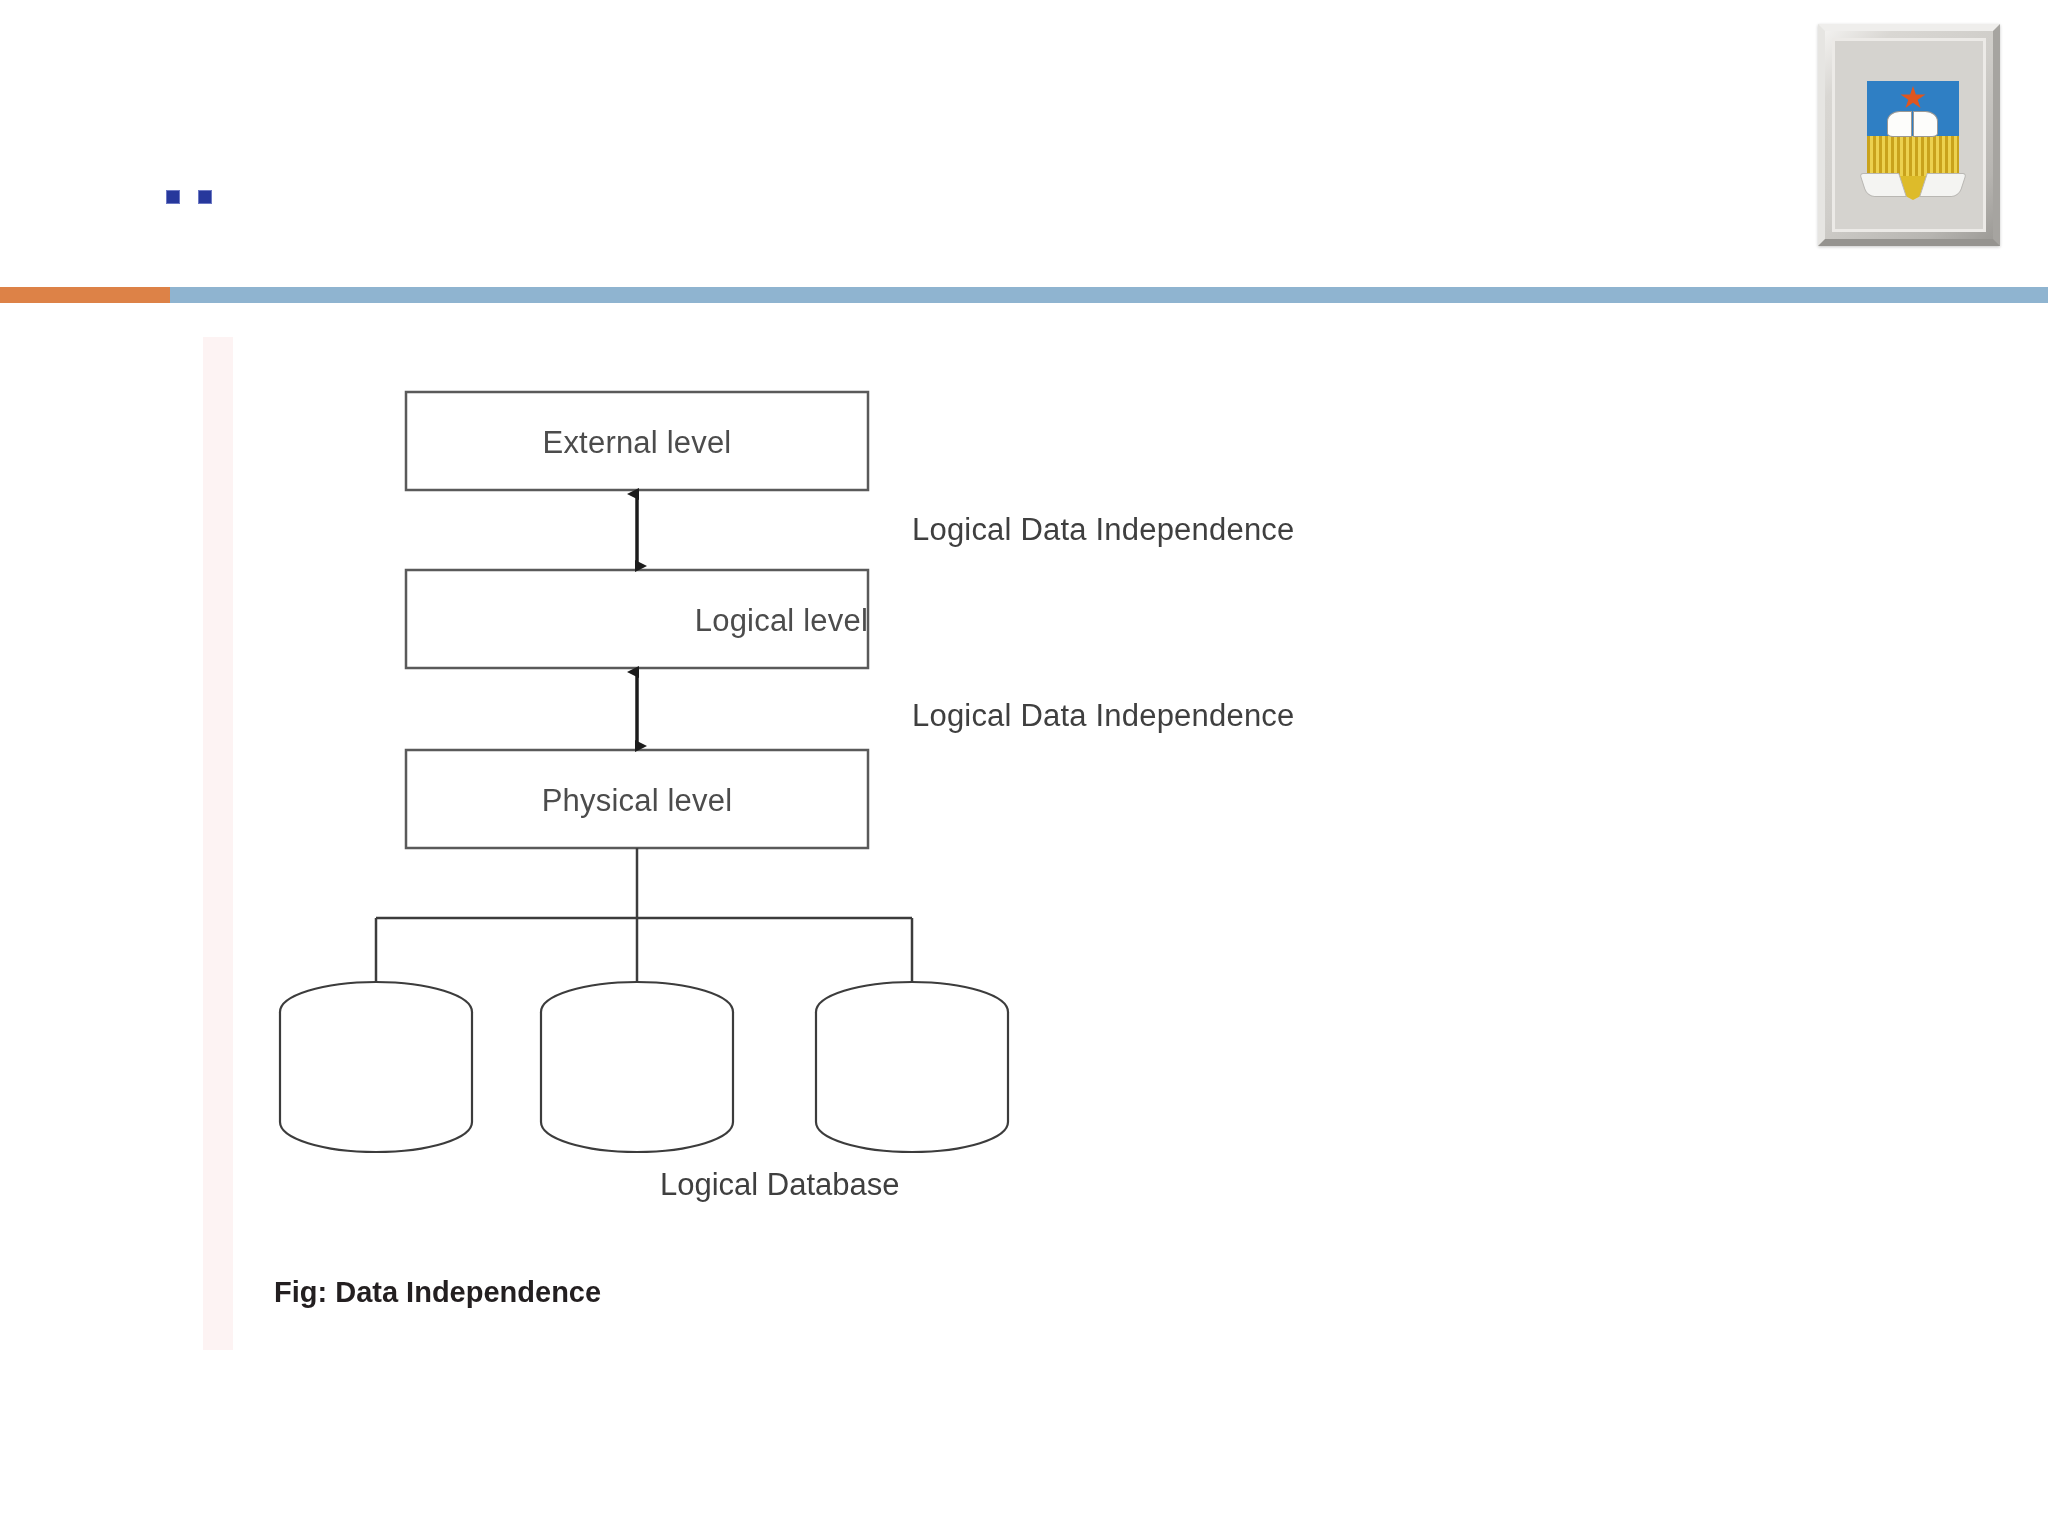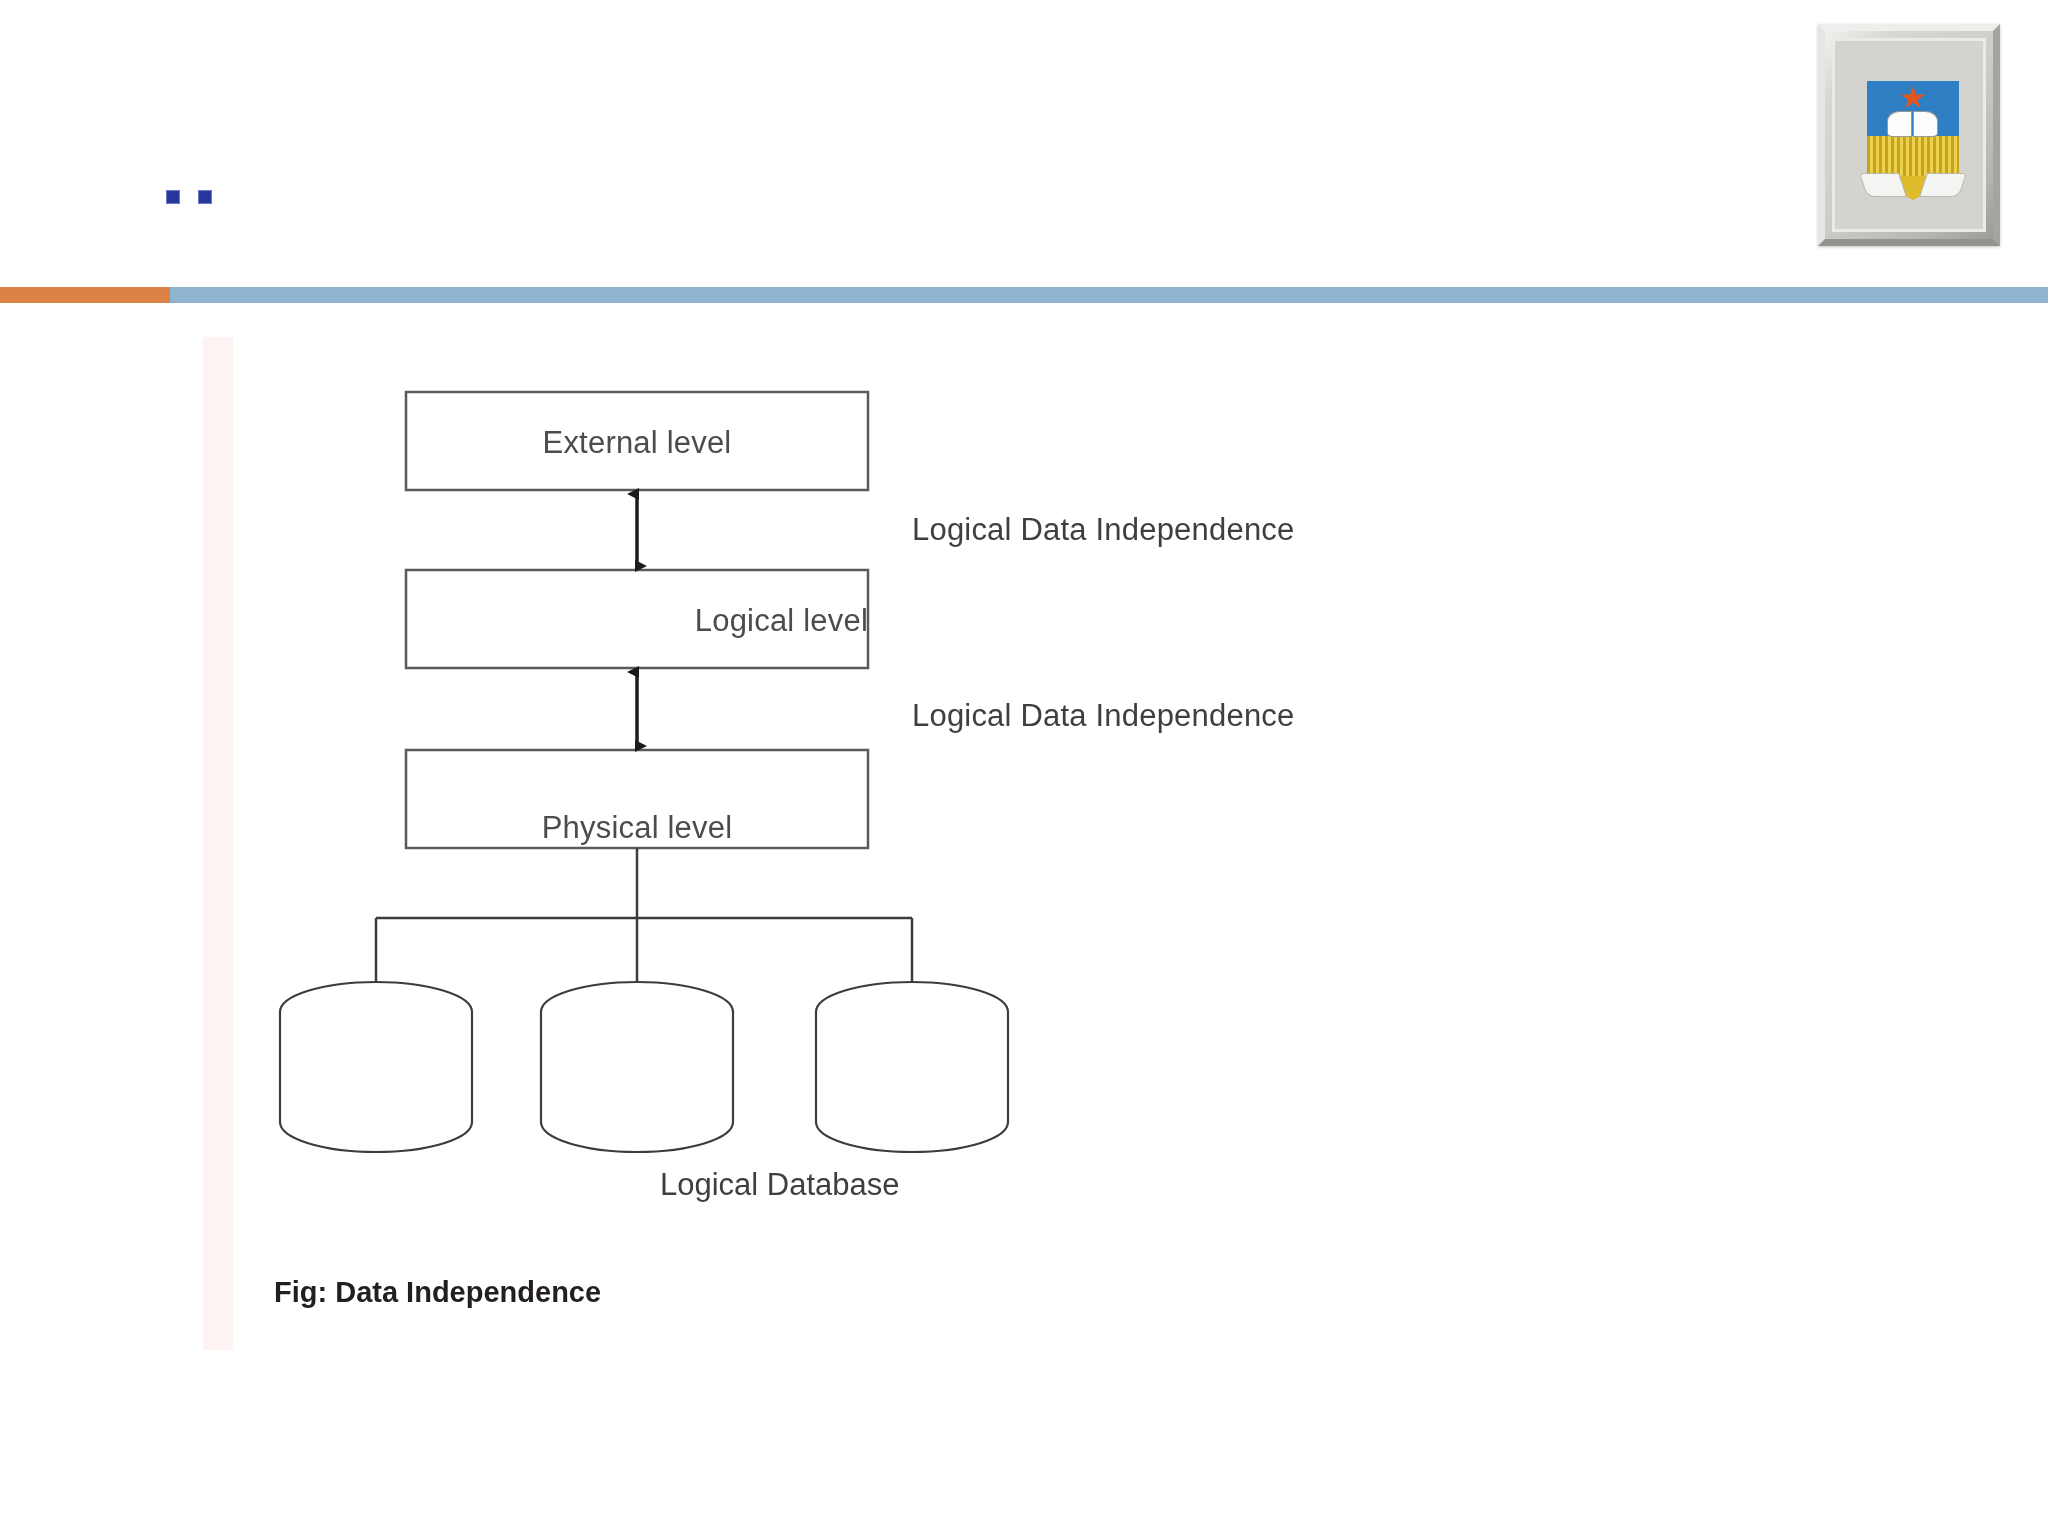--- a/index.html
+++ b/index.html
@@ -185,21 +185,21 @@
     position: absolute;
     width: 462px;
     text-align: center;
     font-size: 31px;
     color: #4c4c4c;
     font-family: "Liberation Sans", sans-serif;
     letter-spacing: 0.2px;
   }
   #label-external { left: 406px; top: 425px; }
   #label-logical  { left: 406px; top: 603px; text-align: right; }
-  #label-physical { left: 406px; top: 783px; margin-top: 27px; }
+  #label-physical { left: 406px; top: 783px; }
 
   .independence-label {
     position: absolute;
     font-size: 31px;
     color: #3f3f3f;
     white-space: nowrap;
     font-family: "Liberation Sans", sans-serif;
     letter-spacing: 0.2px;
   }
   #label-logical-independence  { left: 912px; top: 512px; }

